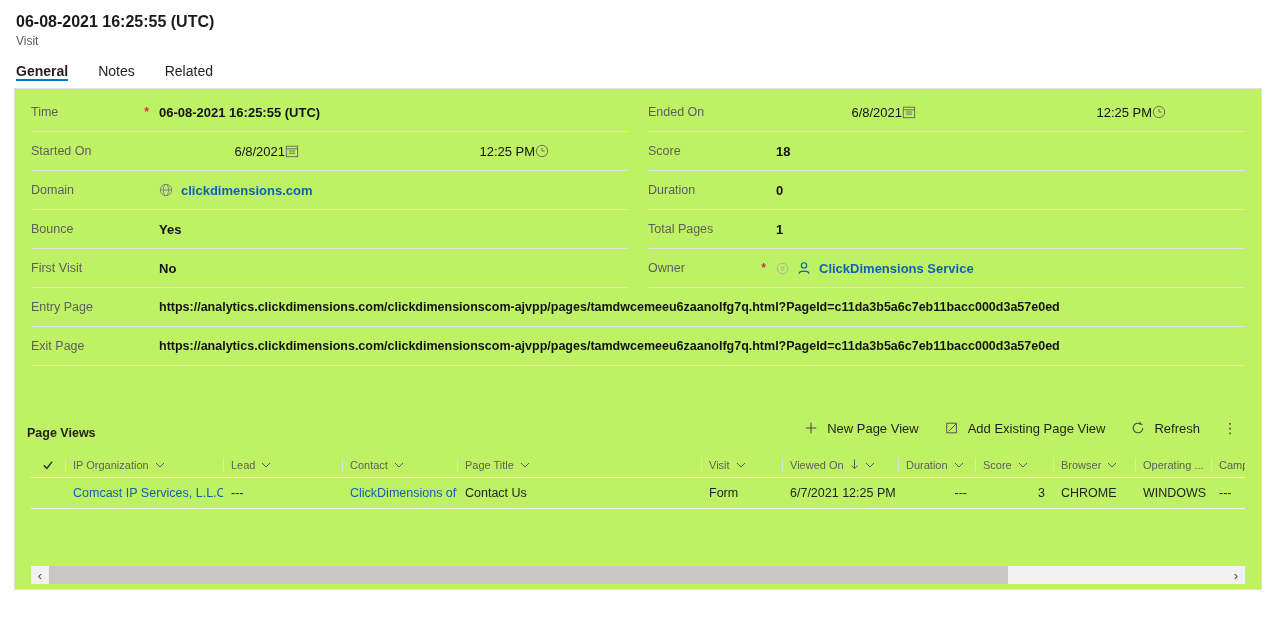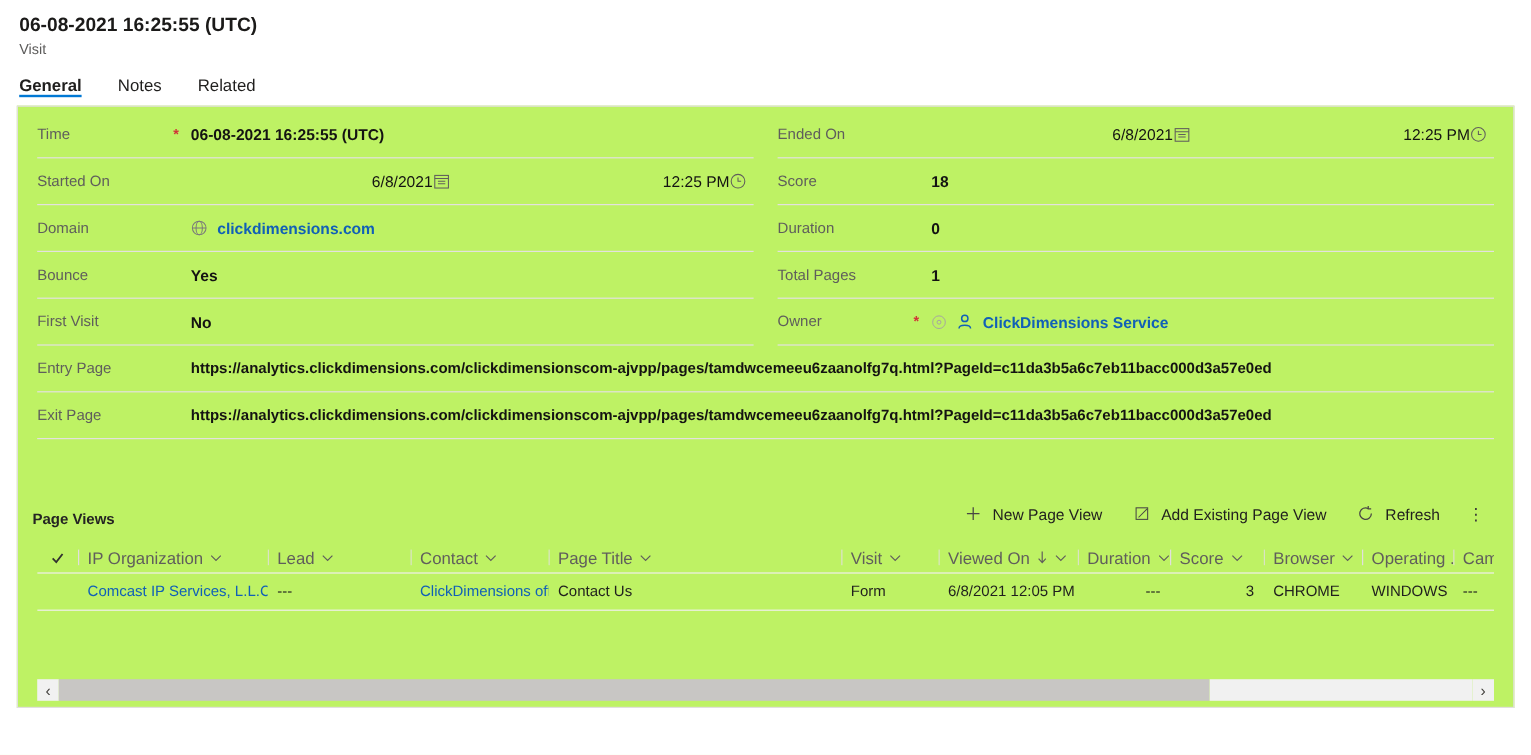--- a/index.html
+++ b/index.html
@@ -21,35 +21,35 @@
   
   .form-grid { display:grid; grid-template-columns:1fr 1fr; column-gap:20px; padding:4px 16px 0 16px; }
   .fw { grid-column:1 / -1; }
   .field { display:flex; align-items:center; height:39px; border-bottom:1px solid #e3e1df; }
   .flabel { width:128px; flex:none; display:flex; align-items:center; font-size:12.5px; color:#5f5e5c; }
   .req { color:#d13438; margin-left:auto; padding-right:10px; font-size:12px; font-weight:bold; }
   .fvalue { flex:1; display:flex; align-items:center; font-size:13px; font-weight:bold; color:#141312; min-width:0; }
   .link { color:#1160b7; cursor:pointer; }
   .url { white-space:nowrap; overflow:hidden; font-size:12.5px; }
   .dt { gap:26px; font-weight:normal; }
-  .dt-part { flex:1; display:flex; align-items:center; justify-content:flex-end; padding-right:6px; }
+  .dt-part { flex:1; display:flex; align-items:center; justify-content:center; padding-right:6px; }
   .icon { flex:none; display:inline-flex; align-items:center; }
   .gap8 { margin-right:8px; }
 
   
   .pv-head { display:flex; align-items:flex-end; margin:50px 16px 12px 12px; }
   .pv-title { font-size:12.5px; font-weight:bold; color:#252423; }
   .pv-toolbar { margin-left:auto; display:flex; align-items:center; gap:4px; }
   .tb-btn { display:flex; align-items:center; gap:9px; padding:4px 11px; font-size:13px; color:#201f1e; cursor:pointer; border-radius:2px; }
   .tb-more { font-size:14px; color:#3b3a39; padding:4px 8px; cursor:pointer; }
 
   
   .grid { margin:0 16px 0 16px; overflow:hidden; }
   .g-row { display:flex; align-items:center; border-bottom:1px solid #f0efed; }
-  .g-head { height:26px; color:#605e5c; font-size:14px; }
+  .g-head { height:26px; color:#605e5c; font-size:11px; }
   .g-data { height:31px; font-size:12.5px; color:#201f1e; }
   .gc { flex:none; padding:0 8px; display:flex; align-items:center; gap:6px; white-space:nowrap; overflow:hidden; position:relative; height:100%; }
   .g-head .gc:not(:first-child)::before { content:''; position:absolute; left:0; top:6px; bottom:6px; width:1px; background:#e1dfdd; }
   .num { justify-content:flex-end; }
   .w-check{width:34px; justify-content:center;}
   .w-ip{width:158px} .w-lead{width:119px} .w-contact{width:115px} .w-title{width:244px}
   .w-type{width:81px} .w-viewed{width:116px} .w-dur{width:77px} .w-score{width:78px}
   .w-browser{width:82px} .w-os{width:76px} .w-camp{width:44px}
   .spacer { height:57px; }
 
@@ -376,21 +376,21 @@
       <div class="gc w-contact">
           <span class="link">ClickDimensions off</span>
         </div>
       <div class="gc w-title">
           <span>Contact Us</span>
         </div>
       <div class="gc w-type">
           <span>Form</span>
         </div>
       <div class="gc w-viewed">
-          <span>6/8/2021 12:05 PM</span>
+          <span>6/7/2021 12:25 PM</span>
         </div>
       <div class="gc w-dur num">
           <span>---</span>
         </div>
       <div class="gc w-score num">
           <span>3</span>
         </div>
       <div class="gc w-browser">
           <span>CHROME</span>
         </div>

